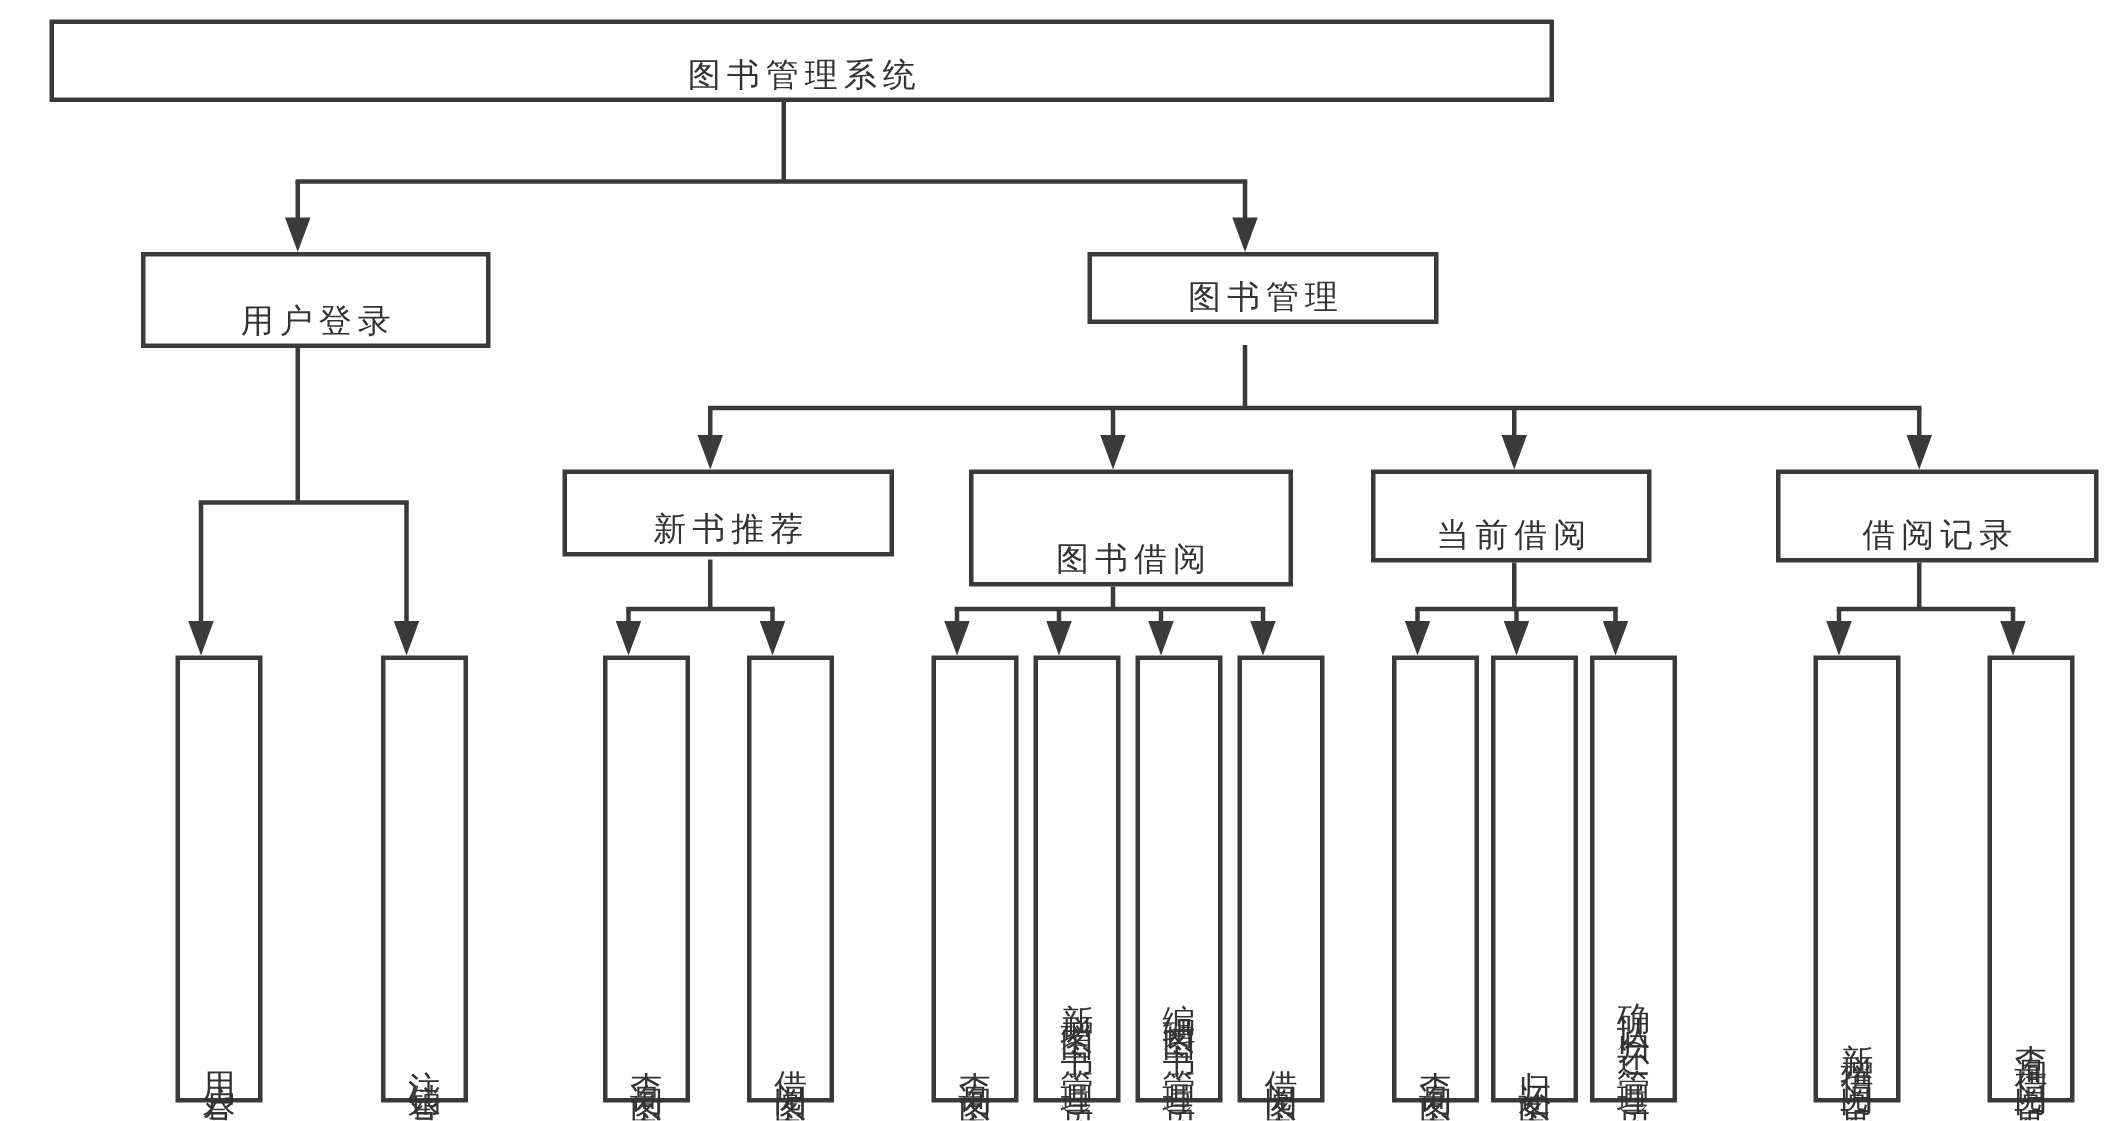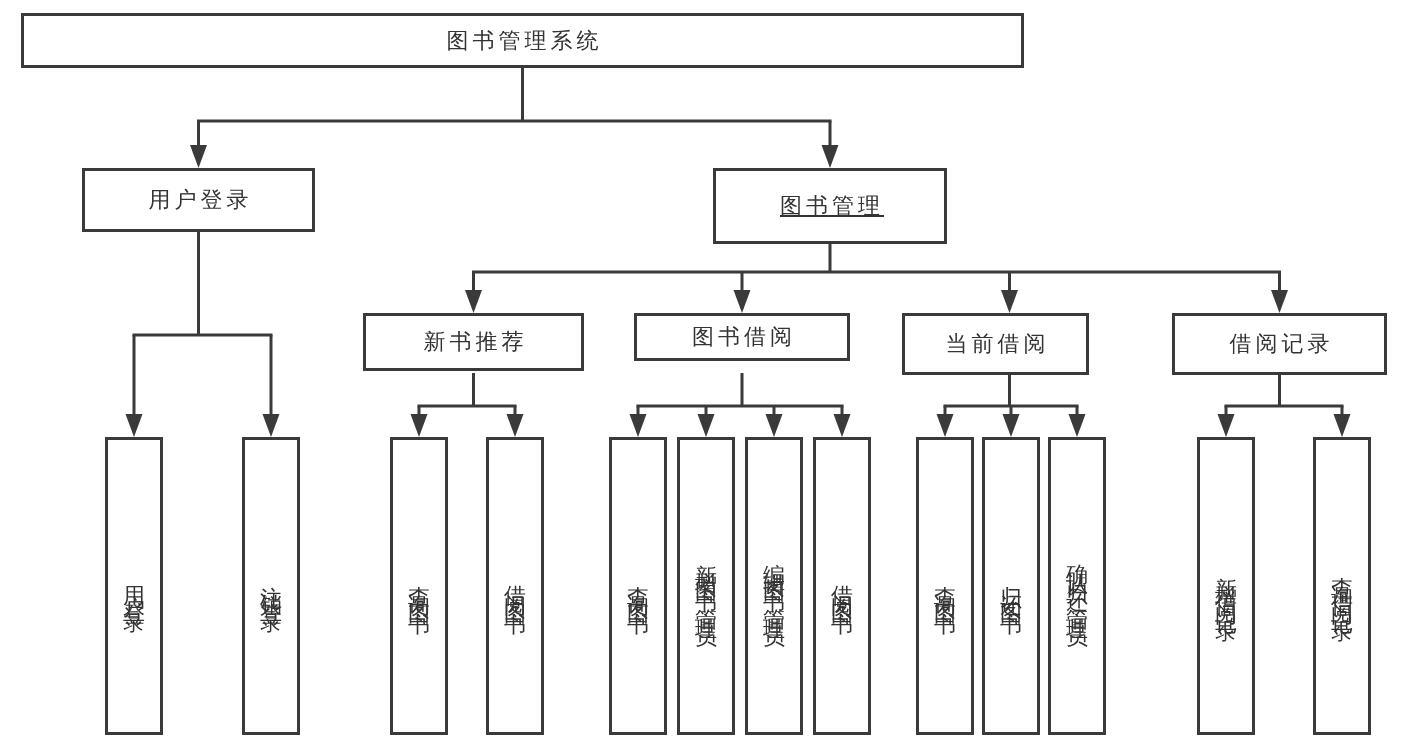--- a/index.html
+++ b/index.html
@@ -15,23 +15,24 @@
     position: absolute;
     left: 0; top: 0;
     pointer-events: none;
   }
   .node {
     position: absolute;
     background: #ffffff;
     border: 3px solid var(--line, #3a3a3a);
     box-sizing: border-box;
     display: flex;
-    align-items: center;
+    align-items: flex-end;
     justify-content: center;
     color: var(--text, #333333);
+    margin-left: 12px;
   }
   .node .label {
     font-size: 22px;
     letter-spacing: 4px;
     text-indent: 4px;
     white-space: nowrap;
   }
   .node.vertical .label {
     writing-mode: vertical-rl;
     text-indent: 0;
@@ -108,27 +109,27 @@
       <line x1="1342" y1="406" x2="1342" y2="419" stroke="#3a3a3a" stroke-width="3"></line>
       <polygon points="1333.5,414 1350.5,414 1342,437" fill="#3a3a3a"></polygon>
     </svg>
   <div id="nodes">
       <div class="node" style="left: 21px; top: 13px; width: 1003px; height: 55px;">
         <span class="label">图书管理系统</span>
       </div>
       <div class="node" style="left: 82px; top: 168px; width: 233px; height: 64px;">
         <span class="label">用户登录</span>
       </div>
-      <div class="node" style="left: 713px; top: 168px; width: 234px; height: 76px; text-decoration: underline;">
+      <div class="node" style="left: 713px; top: 168px; width: 234px; height: 48px;">
         <span class="label">图书管理</span>
       </div>
       <div class="node" style="left: 363px; top: 313px; width: 221px; height: 58px;">
         <span class="label">新书推荐</span>
       </div>
-      <div class="node" style="left: 634px; top: 313px; width: 216px; height: 48px;">
+      <div class="node" style="left: 634px; top: 313px; width: 216px; height: 78px;">
         <span class="label">图书借阅</span>
       </div>
       <div class="node" style="left: 902px; top: 313px; width: 187px; height: 62px;">
         <span class="label">当前借阅</span>
       </div>
       <div class="node" style="left: 1172px; top: 313px; width: 215px; height: 62px;">
         <span class="label">借阅记录</span>
       </div>
       <div class="node vertical" style="left: 105px; top: 437px; width: 58px; height: 298px;">
         <span class="label">用户登录</span>

